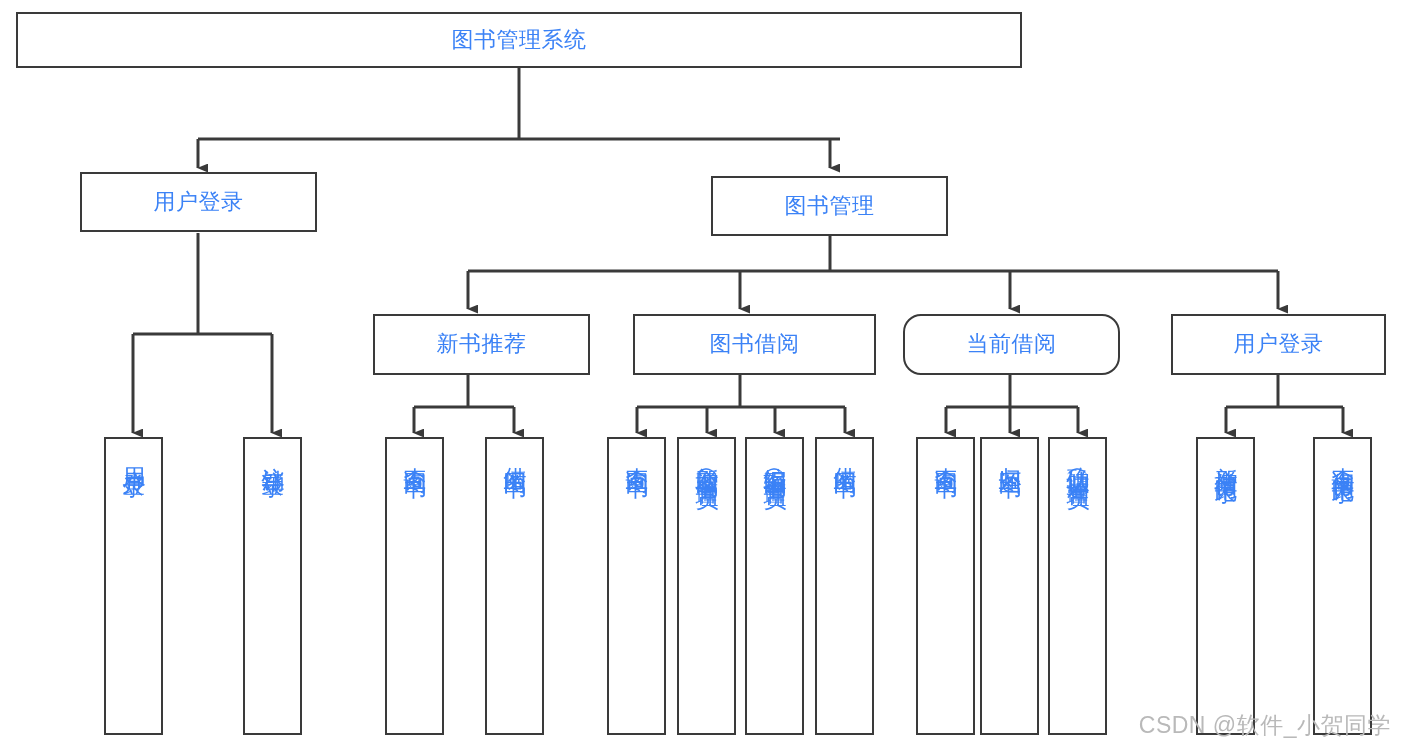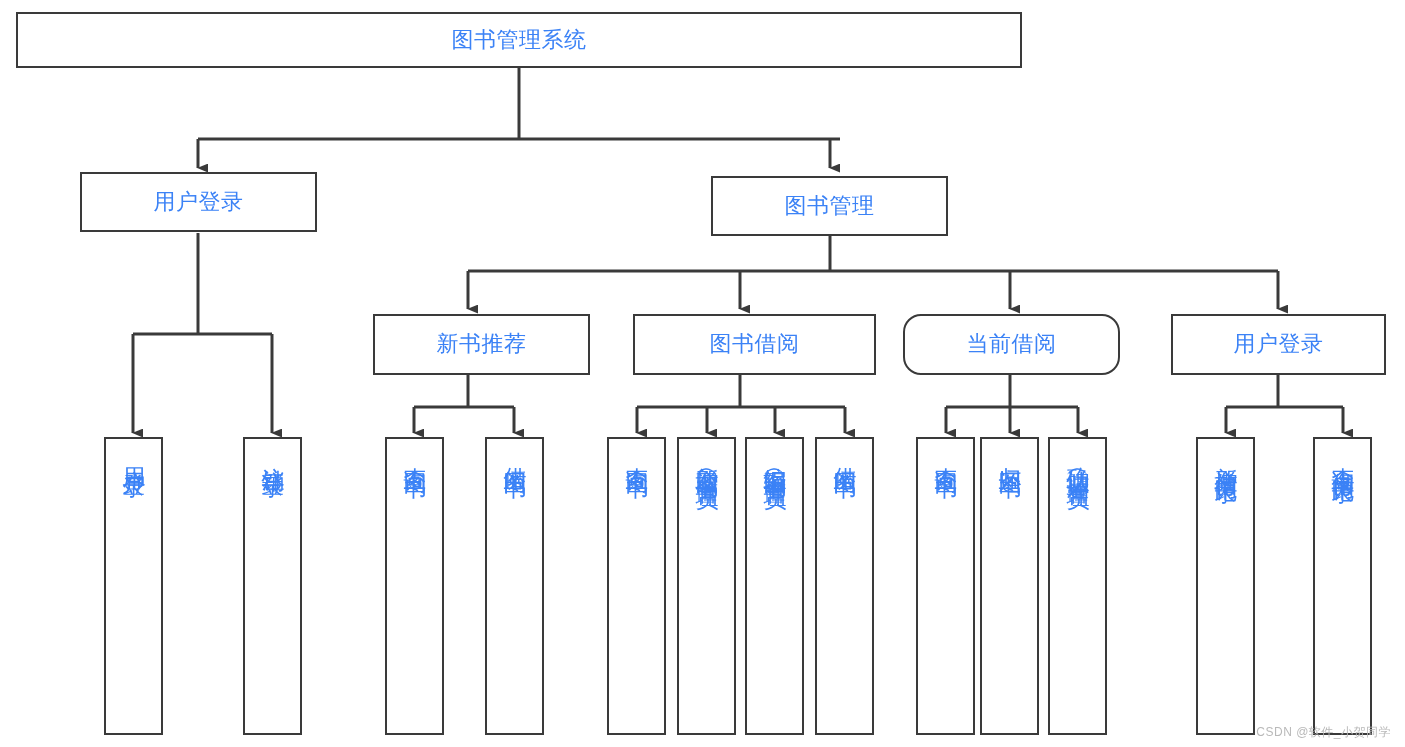--- a/index.html
+++ b/index.html
@@ -56,21 +56,21 @@
     text-orientation: upright;
     font-size: 23px;
     line-height: 1.12;
     letter-spacing: 3px;
     white-space: nowrap;
   }
   #watermark {
     position: absolute;
     right: 14px;
     bottom: 6px;
-    font-size: 12px;
+    font-size: 23px;
     color: #b9b9b9;
     letter-spacing: 0.5px;
     z-index: 5;
     white-space: nowrap;
   }
 </style>
 </head>
 <body>
 
 <div id="canvas">

